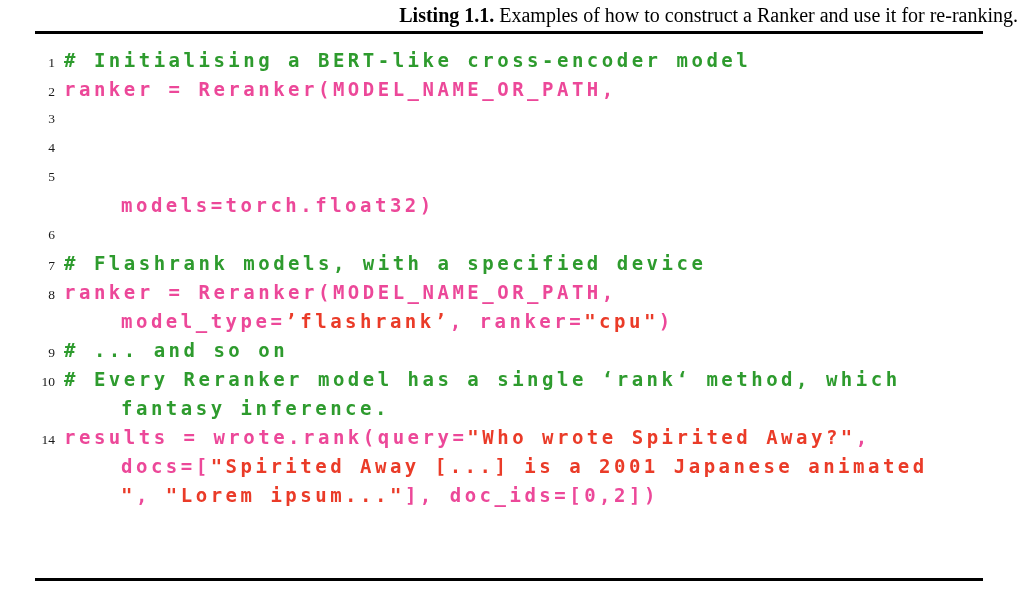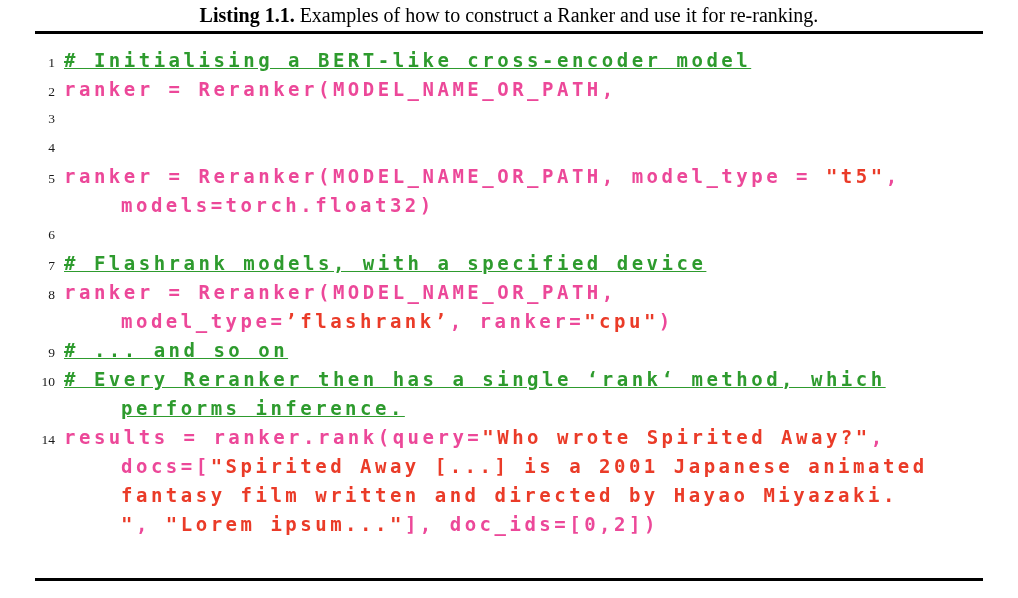--- a/index.html
+++ b/index.html
@@ -6,21 +6,21 @@
   .page{
     position:relative;
     width:1018px;height:598px;
     background:#ffffff;
     overflow:hidden;
     font-family:"Liberation Serif", serif;
   }
   .caption{
     position:absolute;
     top:4px;left:0;right:0;
-    text-align:center;
+    text-align:right;
     font-size:20px;
     color:#000;
     white-space:nowrap;
   }
   .caption .cap-label{font-weight:bold;}
   .rule{
     position:absolute;
     left:35px;
     width:948px;
     height:3px;
@@ -50,21 +50,21 @@
   .codeline{
     font-family:"DejaVu Sans Mono", monospace;
     font-weight:bold;
     font-size:19px;
     letter-spacing:3.5px;
     white-space:pre;
     color:#000;
   }
   .codeline.indent{padding-left:57px;}
   .seg-k{color:#ec4899;}
-  .seg-c{color:#2e9b2e;text-decoration:underline;}
+  .seg-c{color:#2e9b2e;}
   .seg-s{color:#ea3b28;}
 </style>
 </head>
 <body>
 
 <div class="page">
   <div class="caption">
     <span class="cap-label">Listing 1.1.</span><span> Examples of how to construct a Ranker and use it for re-ranking.</span>
   </div>
   <div class="rule top"></div>
@@ -79,21 +79,20 @@
       </div>
       <div class="line">
         <span class="ln">3</span>
         <span class="codeline"></span>
       </div>
       <div class="line">
         <span class="ln">4</span>
       </div>
       <div class="line">
         <span class="ln">5</span>
-        <span class="codeline"><span class="seg-k">ranker = Reranker(MODEL_NAME_OR_PATH, model_type = </span><span class="seg-s">"t5"</span><span class="seg-k">,</span></span>
       </div>
       <div class="line">
         <span class="ln"></span>
         <span class="codeline indent"><span class="seg-k">models=torch.float32)</span></span>
       </div>
       <div class="line">
         <span class="ln">6</span>
         <span class="codeline"></span>
       </div>
       <div class="line">
@@ -107,37 +106,33 @@
       <div class="line">
         <span class="ln"></span>
         <span class="codeline indent"><span class="seg-k">model_type=</span><span class="seg-s">’flashrank’</span><span class="seg-k">, ranker=</span><span class="seg-s">"cpu"</span><span class="seg-k">)</span></span>
       </div>
       <div class="line">
         <span class="ln">9</span>
         <span class="codeline"><span class="seg-c"># ... and so on</span></span>
       </div>
       <div class="line">
         <span class="ln">10</span>
-        <span class="codeline"><span class="seg-c"># Every Reranker then has a single ‘rank‘ method, which</span></span>
+        <span class="codeline"><span class="seg-c"># Every Reranker model has a single ‘rank‘ method, which</span></span>
       </div>
       <div class="line">
         <span class="ln"></span>
-        <span class="codeline indent"><span class="seg-c">performs inference.</span></span>
+        <span class="codeline indent"><span class="seg-c">fantasy inference.</span></span>
       </div>
       <div class="line">
         <span class="ln">14</span>
-        <span class="codeline"><span class="seg-k">results = ranker.rank(query=</span><span class="seg-s">"Who wrote Spirited Away?"</span><span class="seg-k">,</span></span>
+        <span class="codeline"><span class="seg-k">results = wrote.rank(query=</span><span class="seg-s">"Who wrote Spirited Away?"</span><span class="seg-k">,</span></span>
       </div>
       <div class="line">
         <span class="ln"></span>
         <span class="codeline indent"><span class="seg-k">docs=[</span><span class="seg-s">"Spirited Away [...] is a 2001 Japanese animated</span></span>
-      </div>
-      <div class="line">
-        <span class="ln"></span>
-        <span class="codeline indent"><span class="seg-s">fantasy film written and directed by Hayao Miyazaki.</span></span>
       </div>
       <div class="line">
         <span class="ln"></span>
         <span class="codeline indent"><span class="seg-s">"</span><span class="seg-k">, </span><span class="seg-s">"Lorem ipsum..."</span><span class="seg-k">], doc_ids=[0,2])</span></span>
       </div>
     </div>
   <div class="rule bottom"></div>
 </div>
 
 </body></html>

